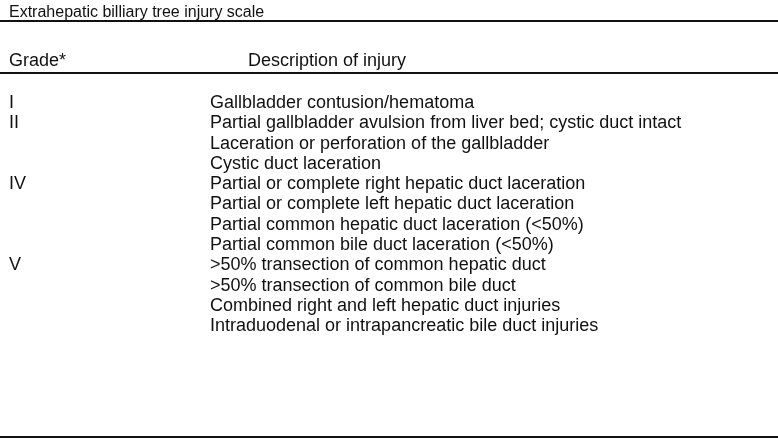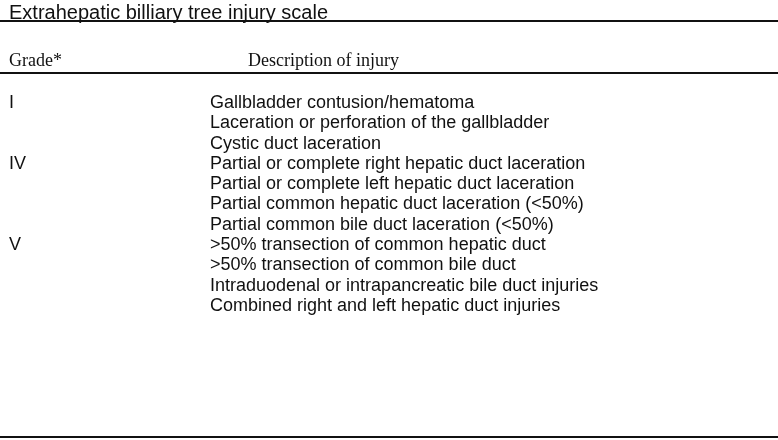--- a/index.html
+++ b/index.html
@@ -1,39 +1,43 @@
 <!DOCTYPE html>
 <html><head>
 <meta charset="utf-8">
 <style>
   html, body { margin: 0; padding: 0; background: #ffffff; }
   body { width: 778px; height: 440px; position: relative; overflow: hidden;
          font-family: "Liberation Sans", sans-serif; color: #111; }
-  .title { position: absolute; left: 9px; top: 1px; font-size: 20px; line-height: 22px; }
+  .title { position: absolute; left: 9px; top: 1px; font-size: 16px; line-height: 22px; }
   .rule { position: absolute; left: 0; width: 778px; height: 2px; background: #111; }
-  .hdr { position: absolute; top: 49px; font-size: 18px; line-height: 22px; font-family: Liberation Serif, serif; }
+  .hdr { position: absolute; top: 49px; font-size: 18px; line-height: 22px; }
   .rows { position: absolute; left: 0; top: 92px; width: 778px; }
   .row { position: relative; height: 20.3px; font-size: 18px; line-height: 20.3px; }
   .grade { position: absolute; left: 9px; top: 0; }
   .desc { position: absolute; left: 210px; top: 0; white-space: nowrap; }
 </style>
 </head>
 <body>
 
 <div class="title">Extrahepatic billiary tree injury scale</div>
 <div class="rule" style="top:20px;"></div>
 
 <div class="hdr" style="left:9px;">Grade*</div>
 <div class="hdr" style="left:210px;margin-left:38px;">Description of injury</div>
 <div class="rule" style="top:72px;"></div>
 
 <div class="rows" id="rows">
     <div class="row">
       <span class="grade">I</span>
       <span class="desc">Gallbladder contusion/hematoma</span>
+    </div>
+    <div class="row">
+      <span class="grade">II</span>
+      <span class="desc">Partial gallbladder avulsion from liver bed; cystic duct intact</span>
     </div>
     <div class="row">
       <span class="grade"></span>
       <span class="desc">Laceration or perforation of the gallbladder</span>
     </div>
     <div class="row">
       <span class="grade"></span>
       <span class="desc">Cystic duct laceration</span>
     </div>
     <div class="row">
@@ -55,21 +59,21 @@
     <div class="row">
       <span class="grade">V</span>
       <span class="desc">&gt;50% transection of common hepatic duct</span>
     </div>
     <div class="row">
       <span class="grade"></span>
       <span class="desc">&gt;50% transection of common bile duct</span>
     </div>
     <div class="row">
       <span class="grade"></span>
-      <span class="desc">Intraduodenal or intrapancreatic bile duct injuries</span>
+      <span class="desc">Combined right and left hepatic duct injuries</span>
     </div>
     <div class="row">
       <span class="grade"></span>
-      <span class="desc">Combined right and left hepatic duct injuries</span>
+      <span class="desc">Intraduodenal or intrapancreatic bile duct injuries</span>
     </div>
   </div>
 
 <div class="rule" style="top:436px;"></div>
 
 </body></html>

